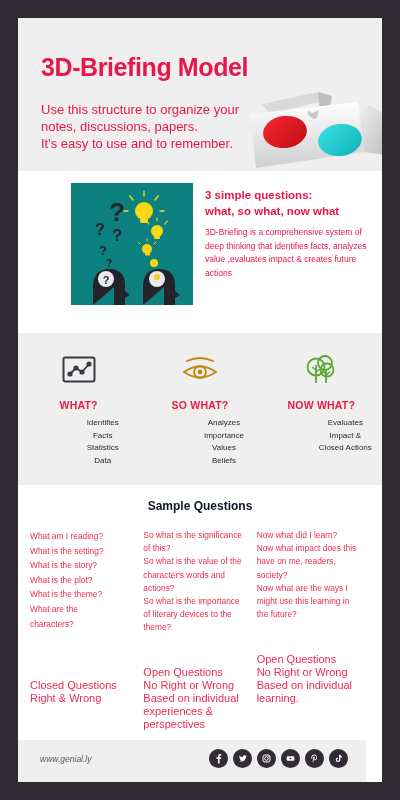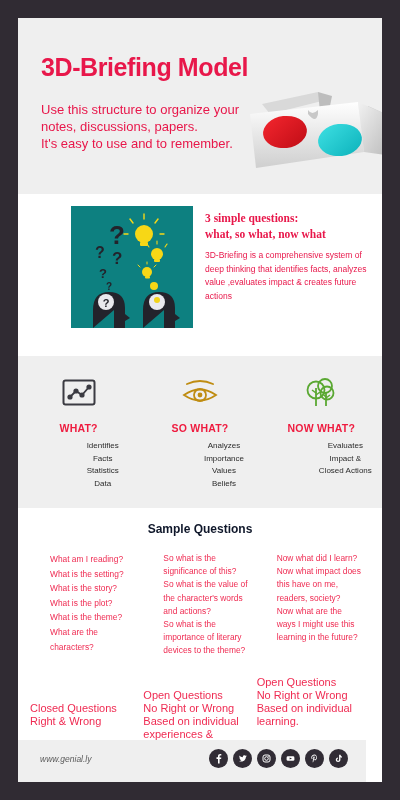--- a/index.html
+++ b/index.html
@@ -11,21 +11,21 @@
   }
   .frame{
     position:absolute;left:18px;top:18px;
     width:364px;height:764px;
     background:#ffffff;
     overflow:hidden;
   }
   
   .band-header{
     position:relative;
-    height:176px;
+    height:153px;
     background:#efefef;
     overflow:hidden;
   }
   .title{
     position:absolute;left:23px;top:35px;
     font-size:25px;font-weight:bold;
     color:#e8174a;letter-spacing:-0.4px;
     white-space:nowrap;
   }
   .subtitle{
@@ -43,21 +43,20 @@
   .sec2{position:relative;height:162px;}
   .teal-img{
     position:absolute;left:53px;top:12px;
     width:122px;height:122px;
     background:#0d8080;
   }
   .sec2-h{
     position:absolute;left:187px;top:16px;
     font-size:11.5px;font-weight:bold;color:#e8174a;
     line-height:16px;
-    font-family:Liberation Serif, serif;
   }
   .sec2-p{
     position:absolute;left:187px;top:55px;
     width:165px;
     font-size:8.5px;color:#e8174a;line-height:13.5px;
   }
   
   .band-gray{background:#efefef;}
   .sec3{padding:16px 0 18px 0;display:flex;}
   .col{flex:1;text-align:center;}
@@ -69,21 +68,21 @@
   .col-list{
     margin-top:6px;font-size:8px;color:#2b2b2b;line-height:12.5px;padding-left:48px;
   }
   
   .sec4{background:#ffffff;padding:14px 0 10px 0;}
   .sq-title{
     text-align:center;font-size:12px;font-weight:bold;
     color:#0f172a;margin-bottom:16px;
   }
   .sq-cols{display:flex;padding:0 12px;}
-  .sq-col{flex:1;padding-right:8px;margin-left:20px;}
+  .sq-col{flex:1;padding-right:8px;}
   .sq-col p{
     margin:0;font-size:8.4px;color:#ef2b52;line-height:13.2px;
   }
   .sq-col.c1 p{line-height:14.6px;}
   .tail{display:flex;padding:0 12px;margin-top:18px;}
   .tail-col{flex:1;padding-right:8px;}
   .tail-col p{margin:0;font-size:11px;color:#ef2b52;line-height:13.2px;}
   .tail-col.t1{padding-top:26px;}
   .tail-col.t2{padding-top:13px;}
   .tail-col.t3{padding-top:0;}

